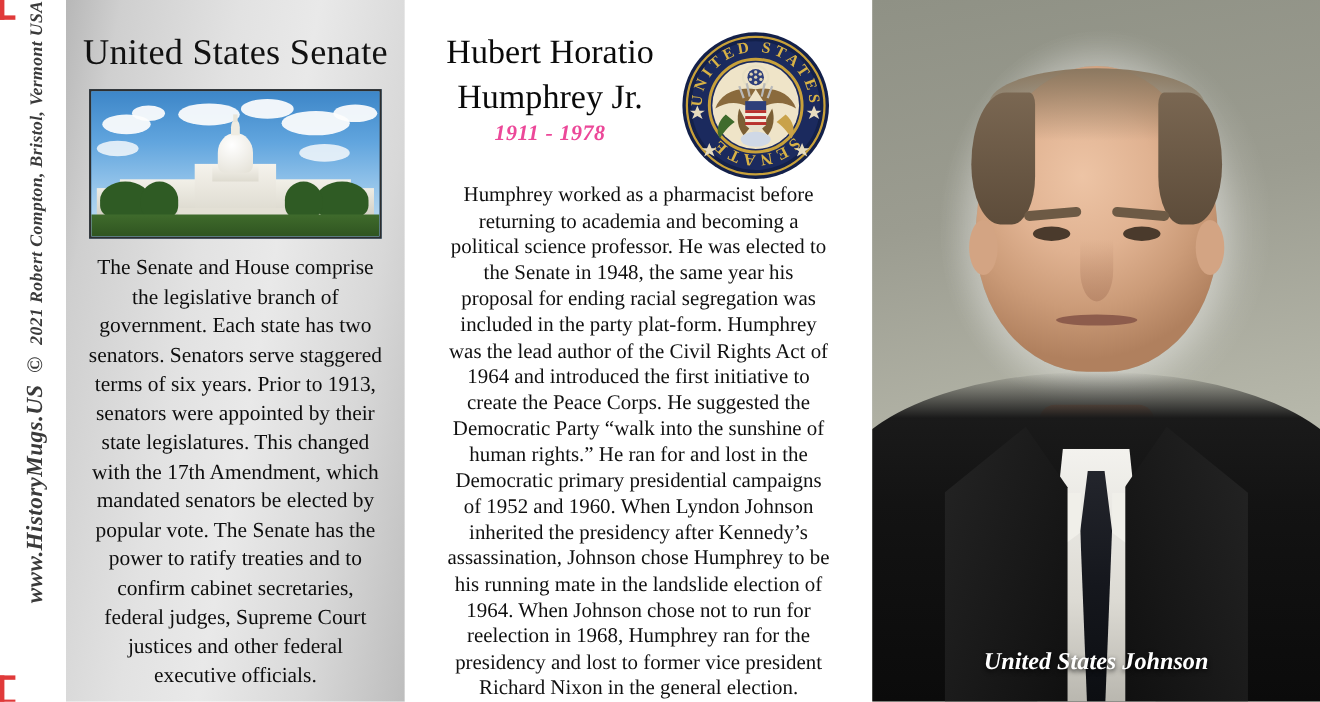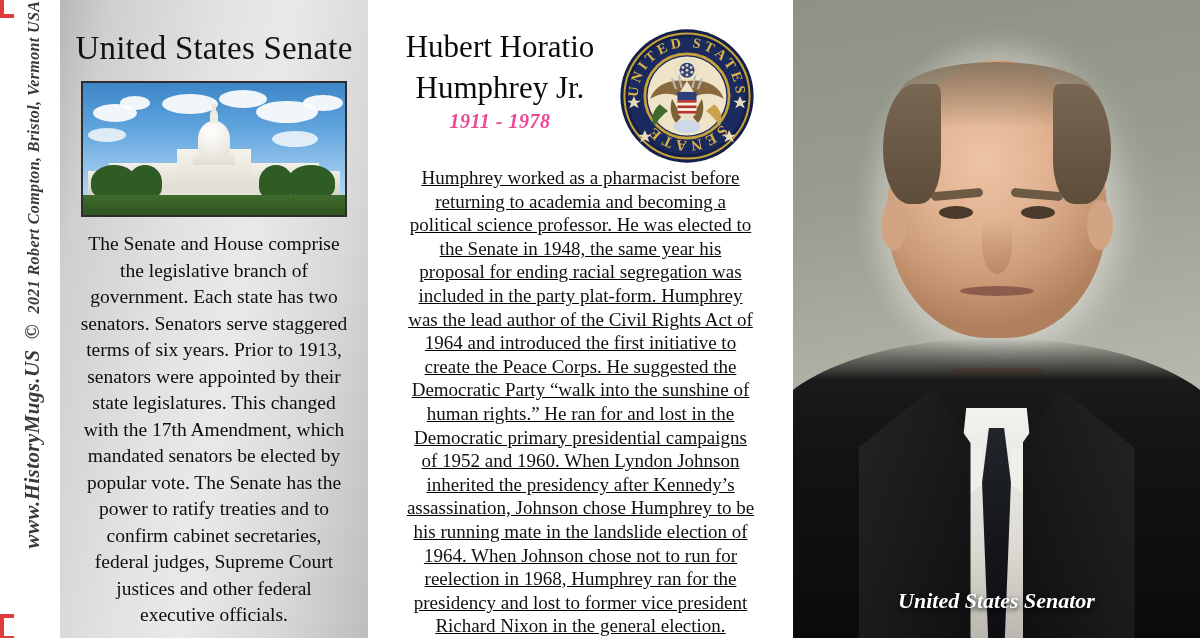--- a/index.html
+++ b/index.html
@@ -76,21 +76,20 @@
     margin:14px 10px 0 10px;
     font-family:"Liberation Serif", serif;
     font-size:19.5px;line-height:26.5px;color:#0d0d0d;
     text-align:center;
   }
 
   
   .panel-center{
     position:absolute;left:368px;top:0;width:425px;height:638px;
     background:#ffffff;
-    text-decoration:underline;
   }
   .center-head{position:relative;height:150px;}
   .person-name{
     position:absolute;left:12px;top:26px;width:240px;
     text-align:center;
     font-family:"Liberation Serif", serif;
     font-size:31px;line-height:41px;color:#0a0a0a;
   }
   .person-dates{
     position:absolute;left:12px;top:110px;width:240px;
@@ -304,17 +303,17 @@
     <div class="neck"></div>
     <div class="suit"></div>
     <div class="shirt"></div>
     <div class="collarL"></div>
     <div class="collarR"></div>
     <div class="tie"></div>
     <div class="lapelL"></div>
     <div class="lapelR"></div>
 
     <div class="caption">
-      <div class="cap-role">United States Senator</div>
+      <div class="cap-role">United States Johnson</div>
     </div>
   </div>
 
 </div>
 
 </body></html>

